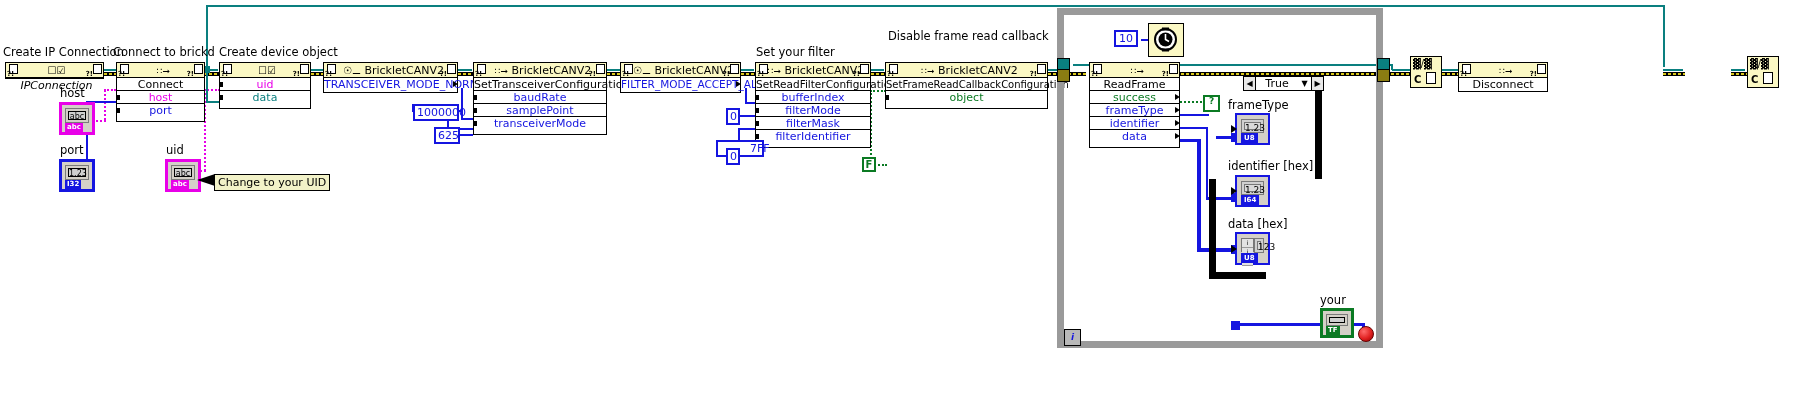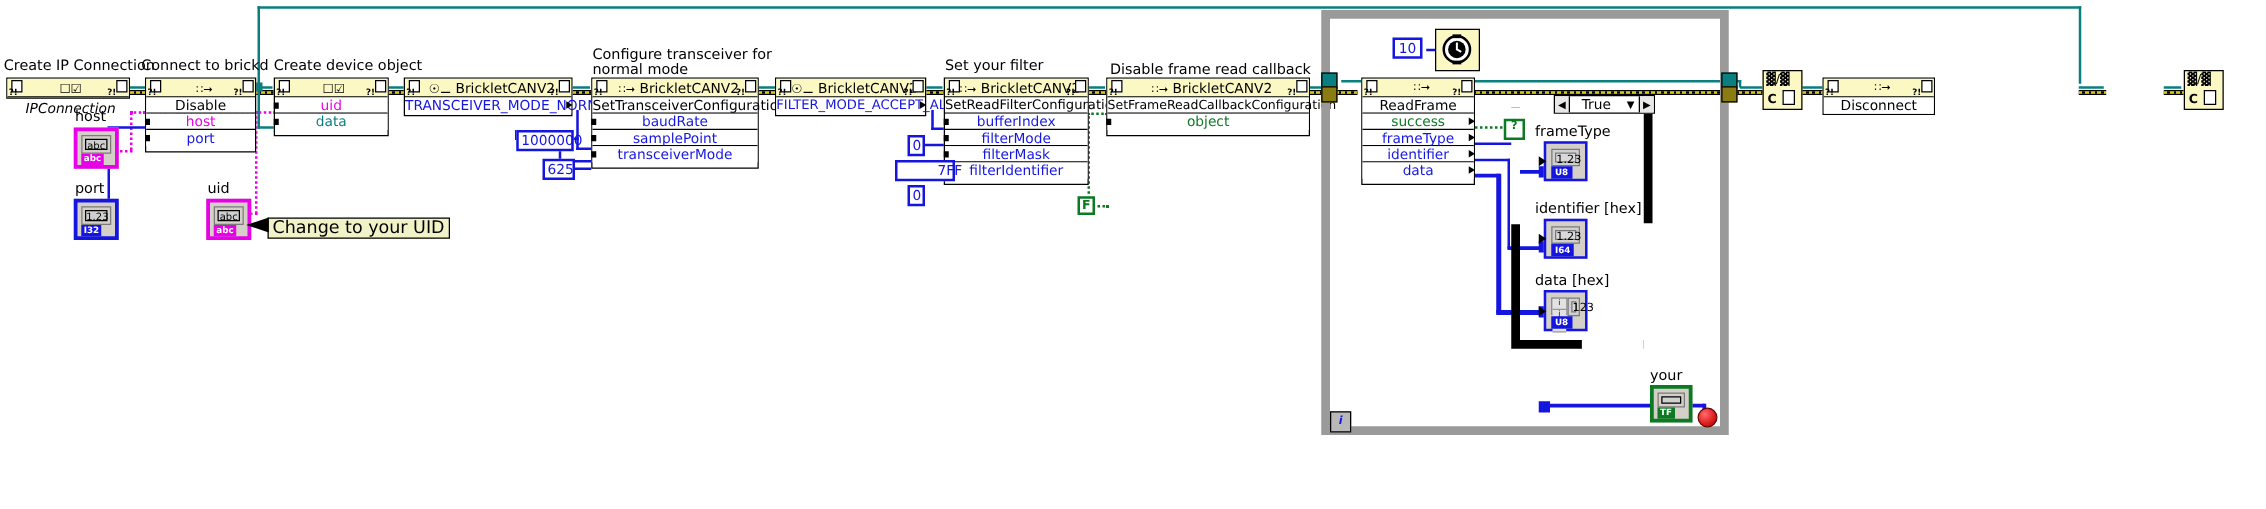--- a/index.html
+++ b/index.html
@@ -152,21 +152,21 @@
   .clock{position:absolute;left:4px;top:3px;width:25px;height:25px;}
 
   
   .convnode{position:absolute;width:32px;height:32px;border:1px solid #000;background:#fbf8c4;
     box-sizing:border-box;}
   .convnode .top{position:absolute;left:2px;top:1px;right:2px;height:14px;}
   .convnode .cch{position:absolute;left:3px;bottom:2px;font-size:10px;font-weight:bold;}
   .convnode .pg{position:absolute;right:5px;bottom:3px;width:8px;height:10px;border:1px solid #000;background:#fff;}
 
   
-  .callout{position:absolute;border:1px solid #000;background:#f2f2c8;font-size:14px;
+  .callout{position:absolute;border:1px solid #000;background:#f2f2c8;font-size:11px;
     line-height:13px;padding:1px 3px;white-space:nowrap;}
 
   
   .stopterm{position:absolute;width:14px;height:14px;border-radius:50%;
      background:radial-gradient(circle at 35% 32%, #ff6b6b 0%, #e02020 55%, #8e0000 100%);
      border:1px solid #600;}
 </style>
 </head>
 <body>
 
@@ -258,24 +258,22 @@
   <div class="wdot abs" style="left:1231px;top:193px;width:9px;height:9px;"></div>
   <div class="wdot abs" style="left:1231px;top:245px;width:9px;height:9px;"></div>
   <div class="wdot abs" style="left:1231px;top:321px;width:9px;height:9px;"></div>
 
   <div class="w abs" style="left:1236px;top:323px;width:128px;height:3px;"></div>
   <div class="w abs" style="left:1362px;top:323px;width:3px;height:12px;"></div>
 
   <div class="label abs" style="left:3px;top:46px;">Create IP Connection</div>
   <div class="label abs" style="left:113px;top:46px;">Connect to brickd</div>
   <div class="label abs" style="left:219px;top:46px;">Create device object</div>
-  <div class="label abs" style="left:474px;top:37px;">Configure transceiver for
-normal mode</div>
   <div class="label abs" style="left:756px;top:46px;">Set your filter</div>
-  <div class="label abs" style="left:888px;top:49px;">Disable frame read callback</div>
+  <div class="label abs" style="left:888px;top:30px;">Disable frame read callback</div>
 
   <div class="vi" style="left:5px;top:62px;width:99px;height:17px;">
     <div class="vihead">
       <span class="vicorner l">
         <span class="pgico"></span>
           <span class="qm">?!</span>
       </span>
       <span style="display:inline-block;padding-left:4px;font-style:italic;">
         <span style="font-size:10px;">☐☑</span>
         <span>IPConnection</span>
@@ -295,21 +293,21 @@
         </span>
       <span style="display:inline-block;padding-left:6px;">
         <span style="font-size:9px;">∷➞</span>
         <span>IPConnection</span>
       </span>
       <span class="vicorner r">
           <span class="pgico"></span>
           <span class="qm" style="left:auto;right:9px;">?!</span>
         </span>
     </div>
-    <div class="virow fn">Disable</div>
+    <div class="virow fn">Connect</div>
     <div class="virow magenta"><span class="stubL"></span><span>host</span></div>
     <div class="virow in"><span class="stubL"></span><span>port</span></div>
   </div>
 
   <div class="vi" style="left:219px;top:62px;width:92px;height:47px;">
     <div class="vihead">
       <span class="vicorner l">
           <span class="pgico"></span>
           <span class="qm">?!</span>
         </span>
@@ -556,21 +554,21 @@
 
   <div class="konst" style="left:413px;top:104px;width:46px;">
     <span>1000000</span>
   </div>
   <div class="konst" style="left:434px;top:127px;width:26px;">
     <span>625</span>
   </div>
   <div class="konst" style="left:726px;top:108px;width:14px;">
     <span>0</span>
   </div>
-  <div class="konst" style="left:716px;top:128px;width:48px;padding-left:32px;">
+  <div class="konst" style="left:716px;top:140px;width:48px;padding-left:32px;">
     <span>7FF</span>
   </div>
   <div class="konst" style="left:726px;top:148px;width:14px;">
     <span>0</span>
   </div>
   <div class="boolconst" style="left:862px;top:157px;">
     <span>F</span>
   </div>
 
   <div class="label abs" style="left:60px;top:87px;">host</div>

